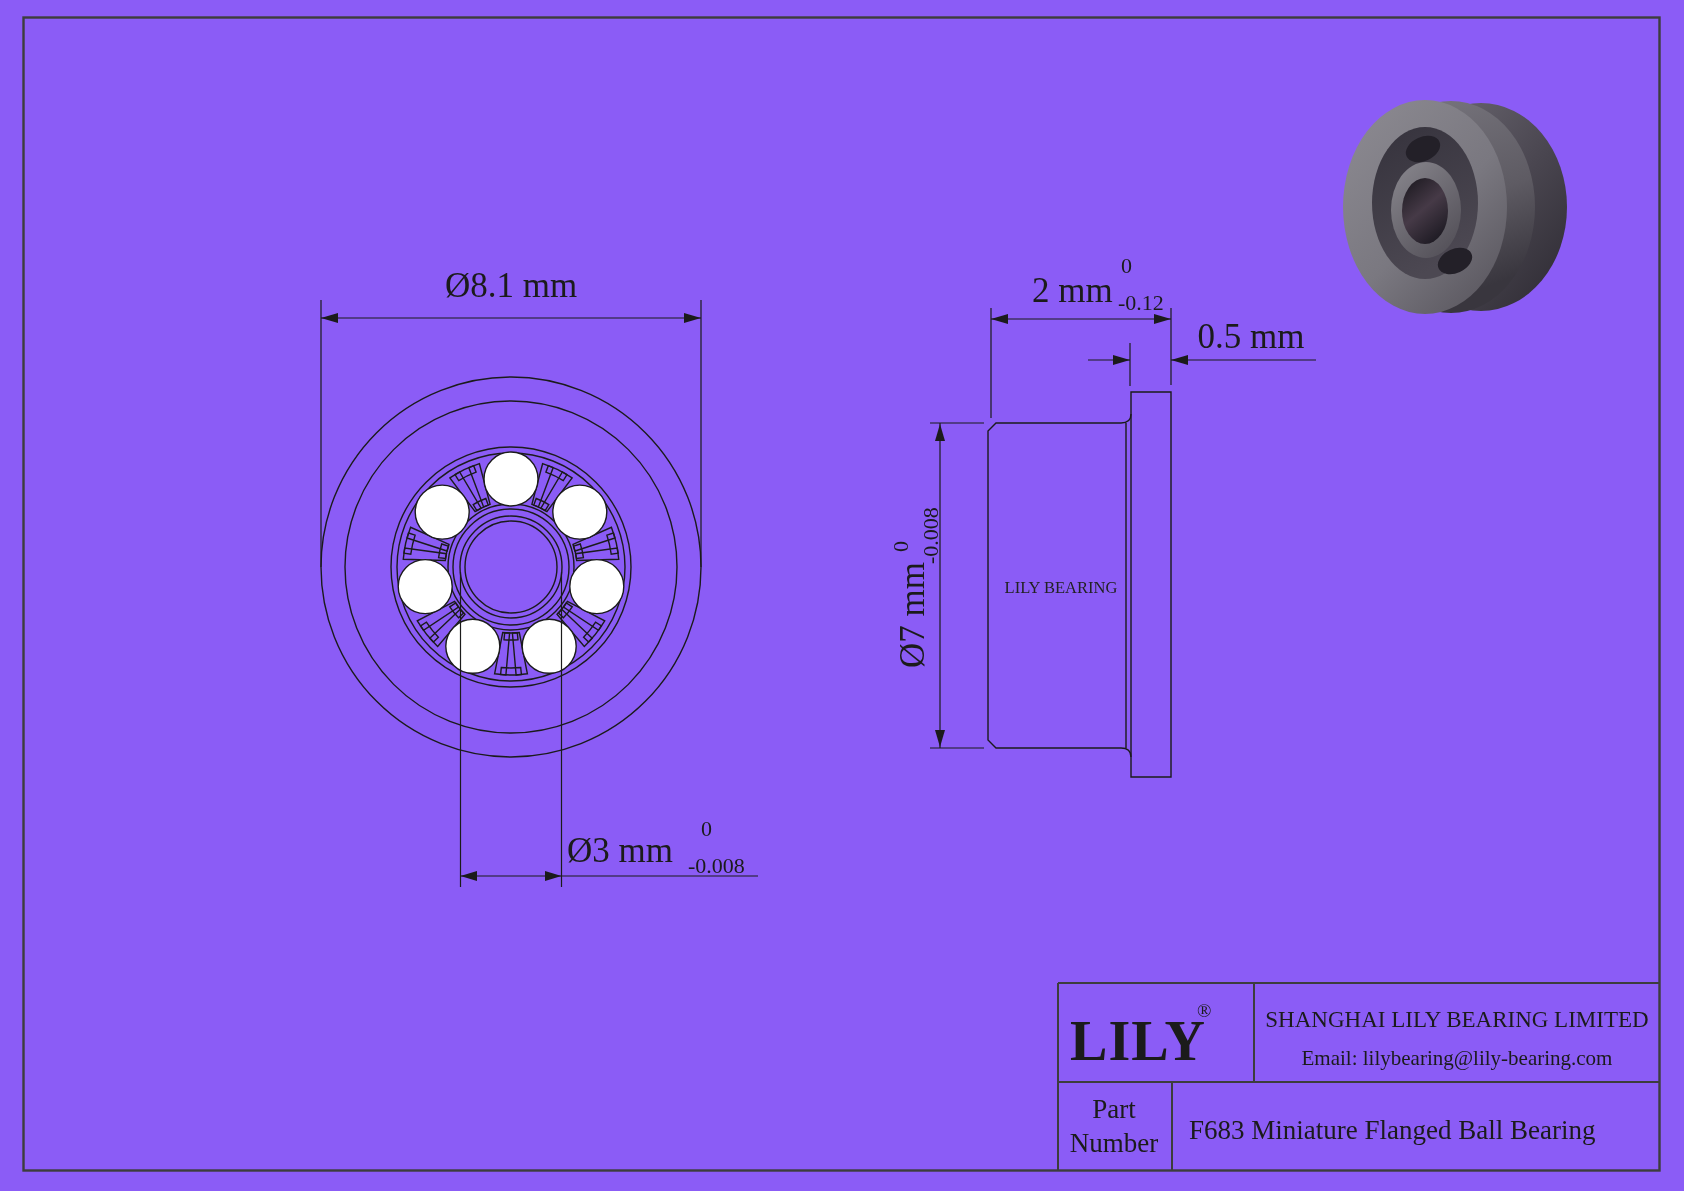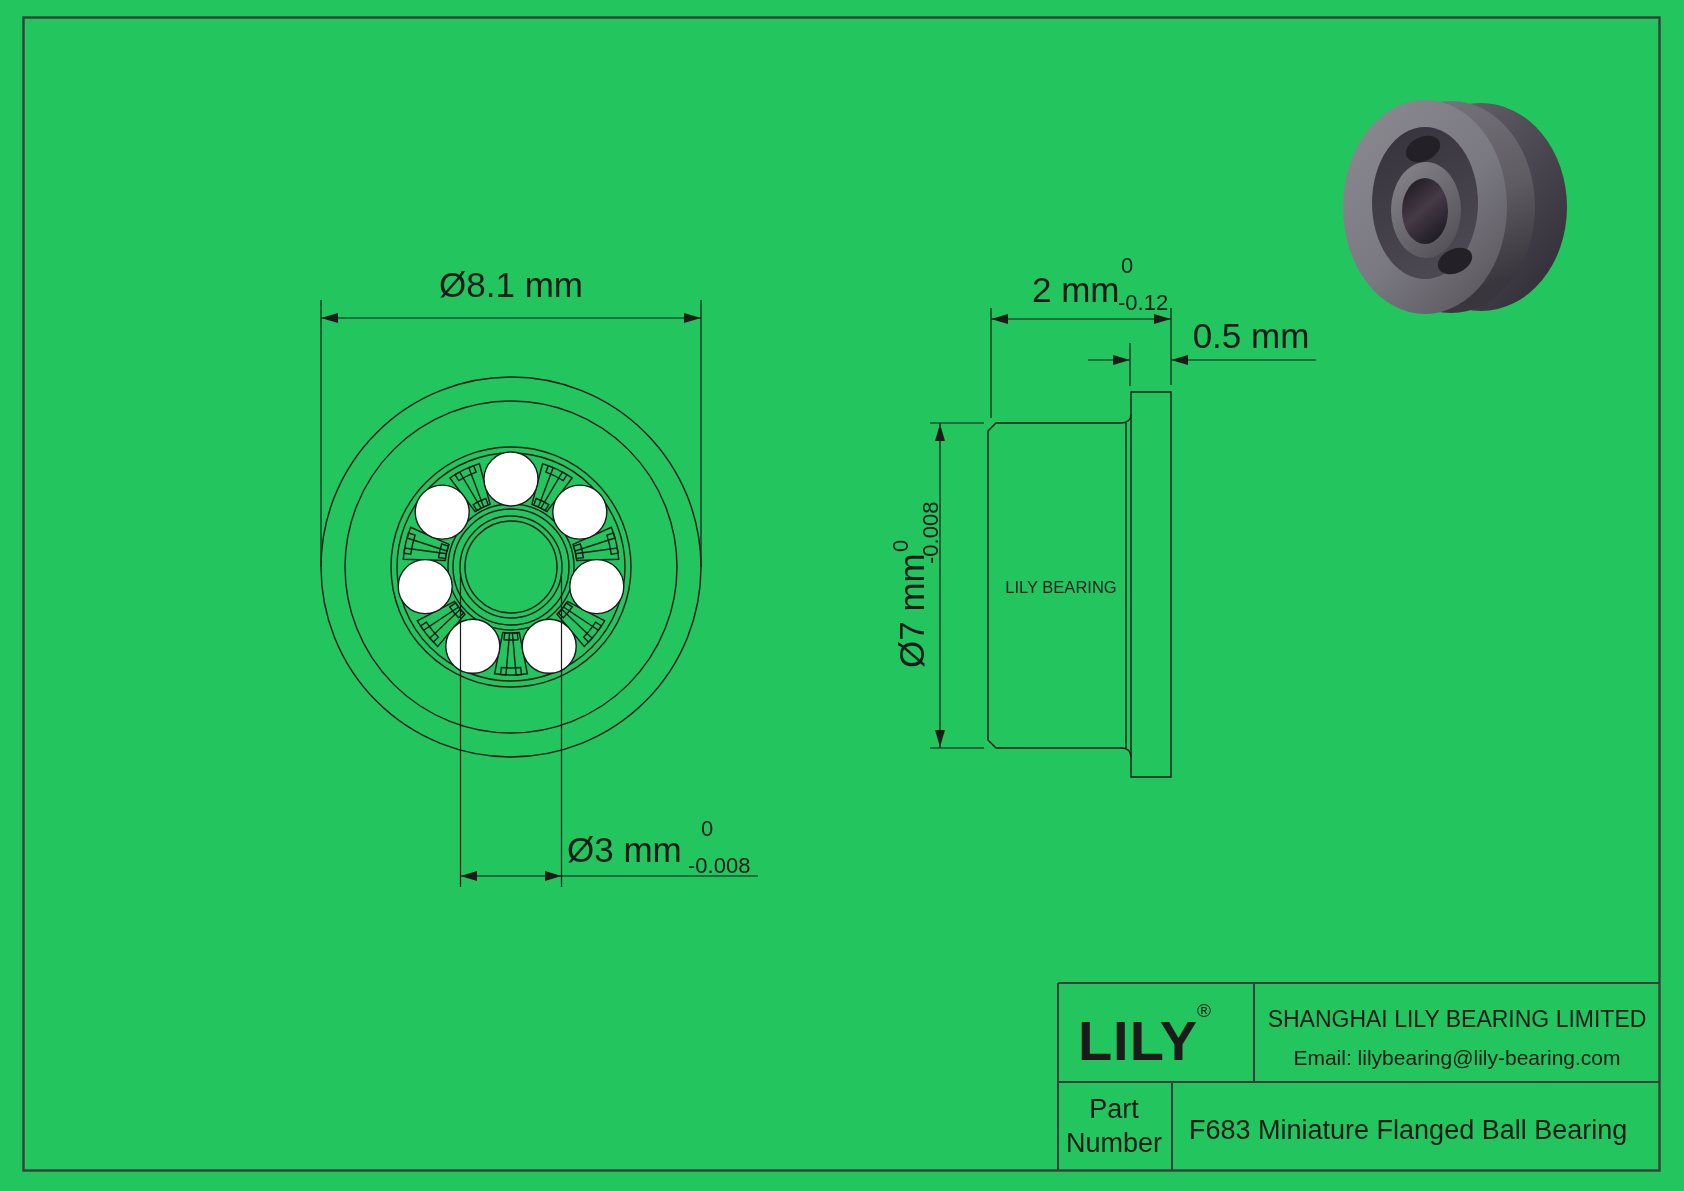--- a/index.html
+++ b/index.html
@@ -1,16 +1,16 @@
 <!DOCTYPE html>
 <html><head>
 <meta charset="utf-8">
 <style>
   html,body{margin:0;padding:0;background:#fff;}
-  .page{position:relative;width:1684px;height:1191px;background:#22c55e;font-family:Liberation Sans, sans-serif;}
+  .page{position:relative;width:1684px;height:1191px;background:#8b5cf6;font-family:Liberation Serif, serif;}
   .line{fill:none;stroke:#1b1b1b;stroke-width:1.4;}
   .thin{fill:none;stroke:#1b1b1b;stroke-width:1.2;}
   .arrow{fill:#1b1b1b;stroke:none;}
   .ball{fill:#ffffff;stroke:#1b1b1b;stroke-width:1.4;}
   .frame{fill:none;stroke:#3d3d3d;stroke-width:2.4;}
   .tbline{fill:none;stroke:#3d3d3d;stroke-width:2;}
   text{fill:#1b1b1b;}
   .dimtext{font-size:35px;}
   .toltext{font-size:22px;}
   .bodytext{font-size:16.5px;fill:#222;}

